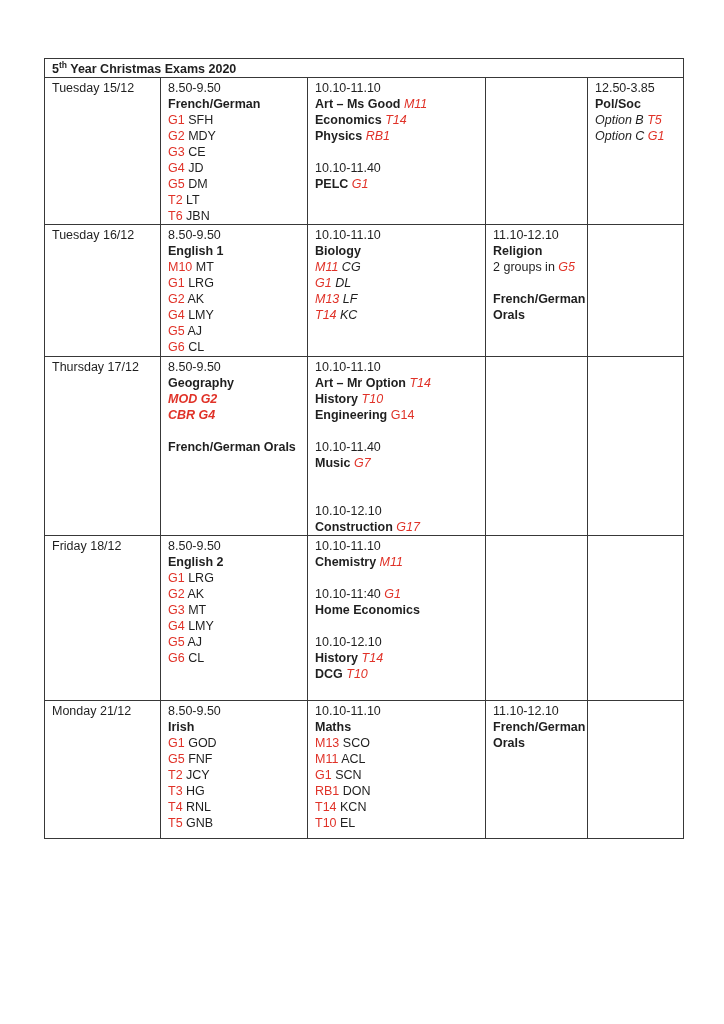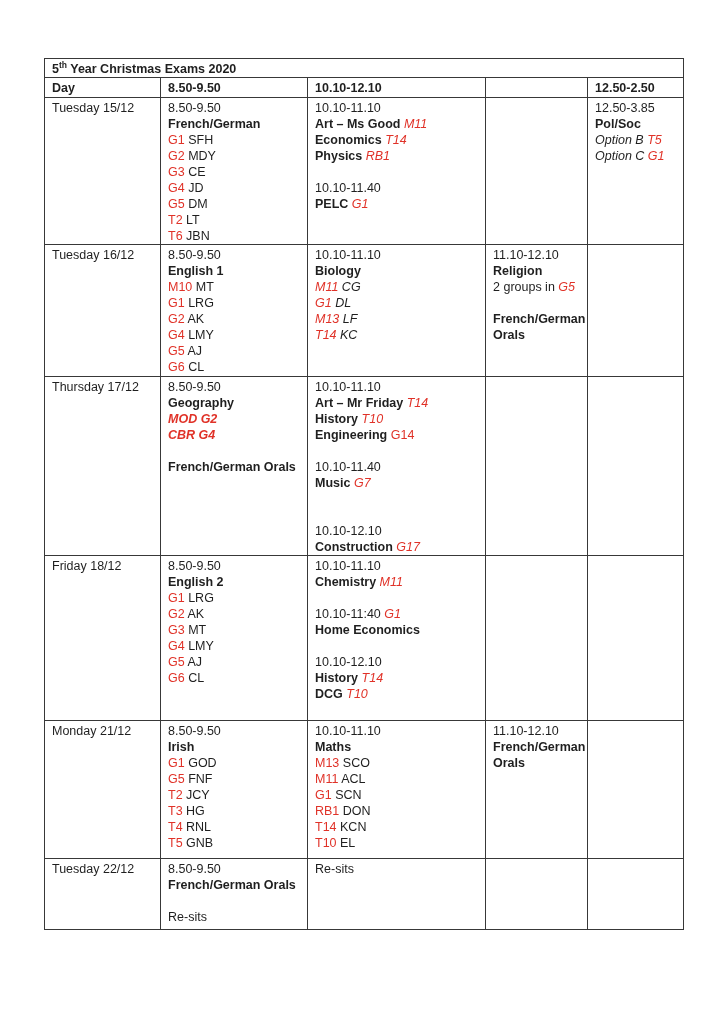--- a/index.html
+++ b/index.html
@@ -67,27 +67,20 @@
       <col style="width:116px">
       <col style="width:147px">
       <col style="width:178px">
       <col style="width:102px">
       <col style="width:96px">
     </colgroup>
     <tbody>
       <tr class="tr-title">
         <td colspan="5"><span>5</span><sup>th</sup><span> Year Christmas Exams 2020</span></td>
       </tr>
-      <tr class="tr-head">
-        <td>Day</td>
-        <td>8.50-9.50</td>
-        <td>10.10-12.10</td>
-        <td></td>
-        <td>12.50-2.50</td>
-      </tr>
       <tr class="tr-r0">
         <td class="day-col">Tuesday 15/12</td>
         <td>
             <div class="ln"><span class="seg">8.50-9.50</span></div>
             <div class="ln"><span class="seg b">French/German</span></div>
             <div class="ln"><span class="seg r">G1</span><span class="seg"> SFH</span></div>
             <div class="ln"><span class="seg r">G2</span><span class="seg"> MDY</span></div>
             <div class="ln"><span class="seg r">G3</span><span class="seg"> CE</span></div>
             <div class="ln"><span class="seg r">G4</span><span class="seg"> JD</span></div>
             <div class="ln"><span class="seg r">G5</span><span class="seg"> DM</span></div>
@@ -145,21 +138,21 @@
         <td>
             <div class="ln"><span class="seg">8.50-9.50</span></div>
             <div class="ln"><span class="seg b">Geography</span></div>
             <div class="ln"><span class="seg b i r">MOD G2</span></div>
             <div class="ln"><span class="seg b i r">CBR G4</span></div>
             <div class="ln">&nbsp;</div>
             <div class="ln"><span class="seg b">French/German Orals</span></div>
           </td>
         <td>
             <div class="ln"><span class="seg">10.10-11.10</span></div>
-            <div class="ln"><span class="seg b">Art – Mr Friday </span><span class="seg i r">T14</span></div>
+            <div class="ln"><span class="seg b">Art – Mr Option </span><span class="seg i r">T14</span></div>
             <div class="ln"><span class="seg b">History </span><span class="seg i r">T10</span></div>
             <div class="ln"><span class="seg b">Engineering </span><span class="seg r">G14</span></div>
             <div class="ln">&nbsp;</div>
             <div class="ln"><span class="seg">10.10-11.40</span></div>
             <div class="ln"><span class="seg b">Music </span><span class="seg i r">G7</span></div>
             <div class="ln">&nbsp;</div>
             <div class="ln">&nbsp;</div>
             <div class="ln"><span class="seg">10.10-12.10</span></div>
             <div class="ln"><span class="seg b">Construction </span><span class="seg i r">G17</span></div>
           </td>
@@ -213,29 +206,15 @@
             <div class="ln"><span class="seg r">RB1</span><span class="seg"> DON</span></div>
             <div class="ln"><span class="seg r">T14</span><span class="seg"> KCN</span></div>
             <div class="ln"><span class="seg r">T10</span><span class="seg"> EL</span></div>
           </td>
         <td>
             <div class="ln"><span class="seg">11.10-12.10</span></div>
             <div class="ln"><span class="seg b">French/German Orals</span></div>
           </td>
         <td></td>
       </tr>
-      <tr class="tr-r5">
-        <td class="day-col">Tuesday 22/12</td>
-        <td>
-            <div class="ln"><span class="seg">8.50-9.50</span></div>
-            <div class="ln"><span class="seg b">French/German Orals</span></div>
-            <div class="ln">&nbsp;</div>
-            <div class="ln"><span class="seg">Re-sits</span></div>
-          </td>
-        <td>
-            <div class="ln"><span class="seg">Re-sits</span></div>
-          </td>
-        <td></td>
-        <td></td>
-      </tr>
     </tbody>
   </table>
 </div>
 
 </body></html>

